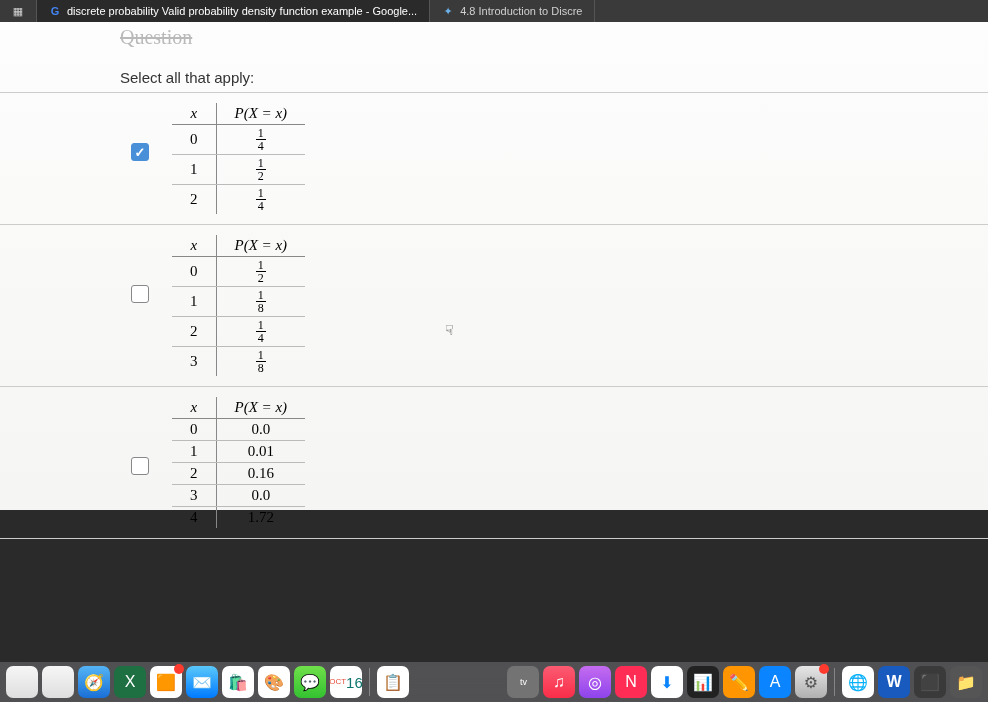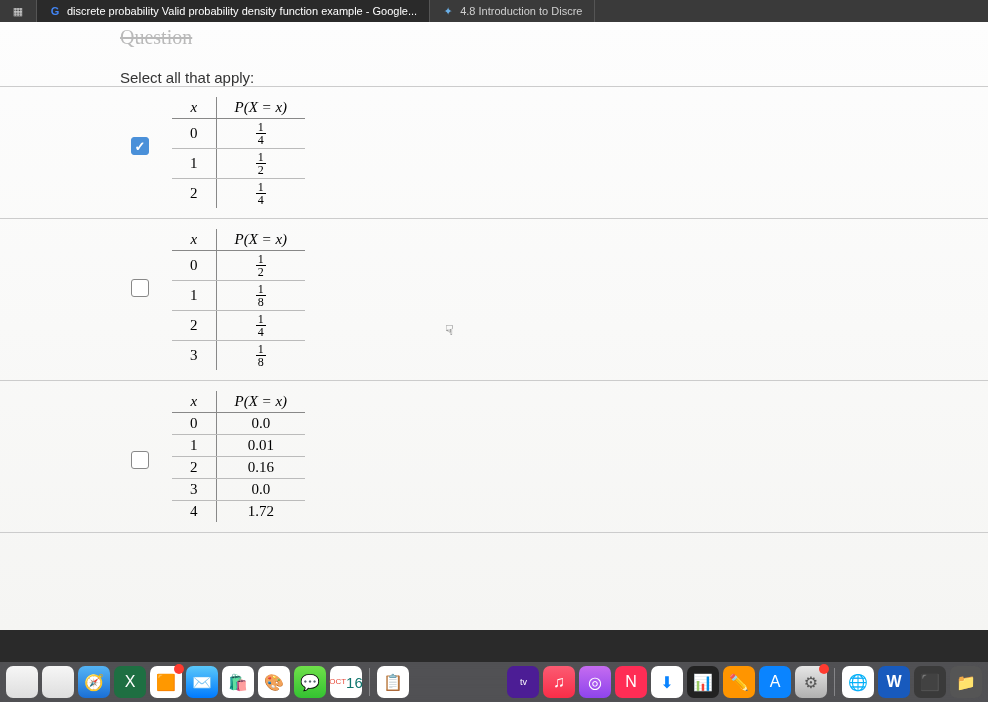--- a/index.html
+++ b/index.html
@@ -25,39 +25,39 @@
       color: #d0d0d0;
       font-size: 11px;
       border-right: 1px solid #555;
       gap: 6px;
       white-space: nowrap;
     }
     .tab.active { background: #2a2a2a; color: #fff; }
     .tab-icon { width: 12px; height: 12px; display: inline-flex; align-items: center; justify-content: center; }
     .content-area {
       background: linear-gradient(180deg, #fdfdfd 0%, #f5f5f3 100%);
-      height: 608px;
+      height: 488px;
       padding: 0;
       position: relative;
     }
     .question-header {
       color: #555;
       font-size: 20px;
       padding: 4px 24px 0 120px;
       font-family: Georgia, serif;
       text-decoration: line-through;
       opacity: 0.4;
     }
     .question-text {
       padding: 20px 24px 10px 120px;
       font-size: 17px;
       color: #222;
     }
     .subprompt {
-      padding: 20px 24px 0 120px;
+      padding: 20px 24px 6px 120px;
       font-size: 15px;
       color: #333;
       border-bottom: 1px solid #ccc;
       margin-bottom: 0;
     }
     .option-row {
       display: flex;
       align-items: flex-start;
       padding: 10px 24px 10px 120px;
       border-bottom: 1px solid #ccc;
@@ -158,21 +158,21 @@
     .badge { position: relative; }
     .badge::after {
       content: '';
       position: absolute;
       top: -2px; right: -2px;
       width: 10px; height: 10px;
       background: #ff3b30;
       border-radius: 50%;
     }
     .dock-tv {
-      background: #4c1d95;
+      background: #737373;
       font-size: 9px;
       font-weight: normal;
       gap: 1px;
     }
   </style>
 </head>
 <body>
 
 <div class="tab-bar">
   <div class="tab">

